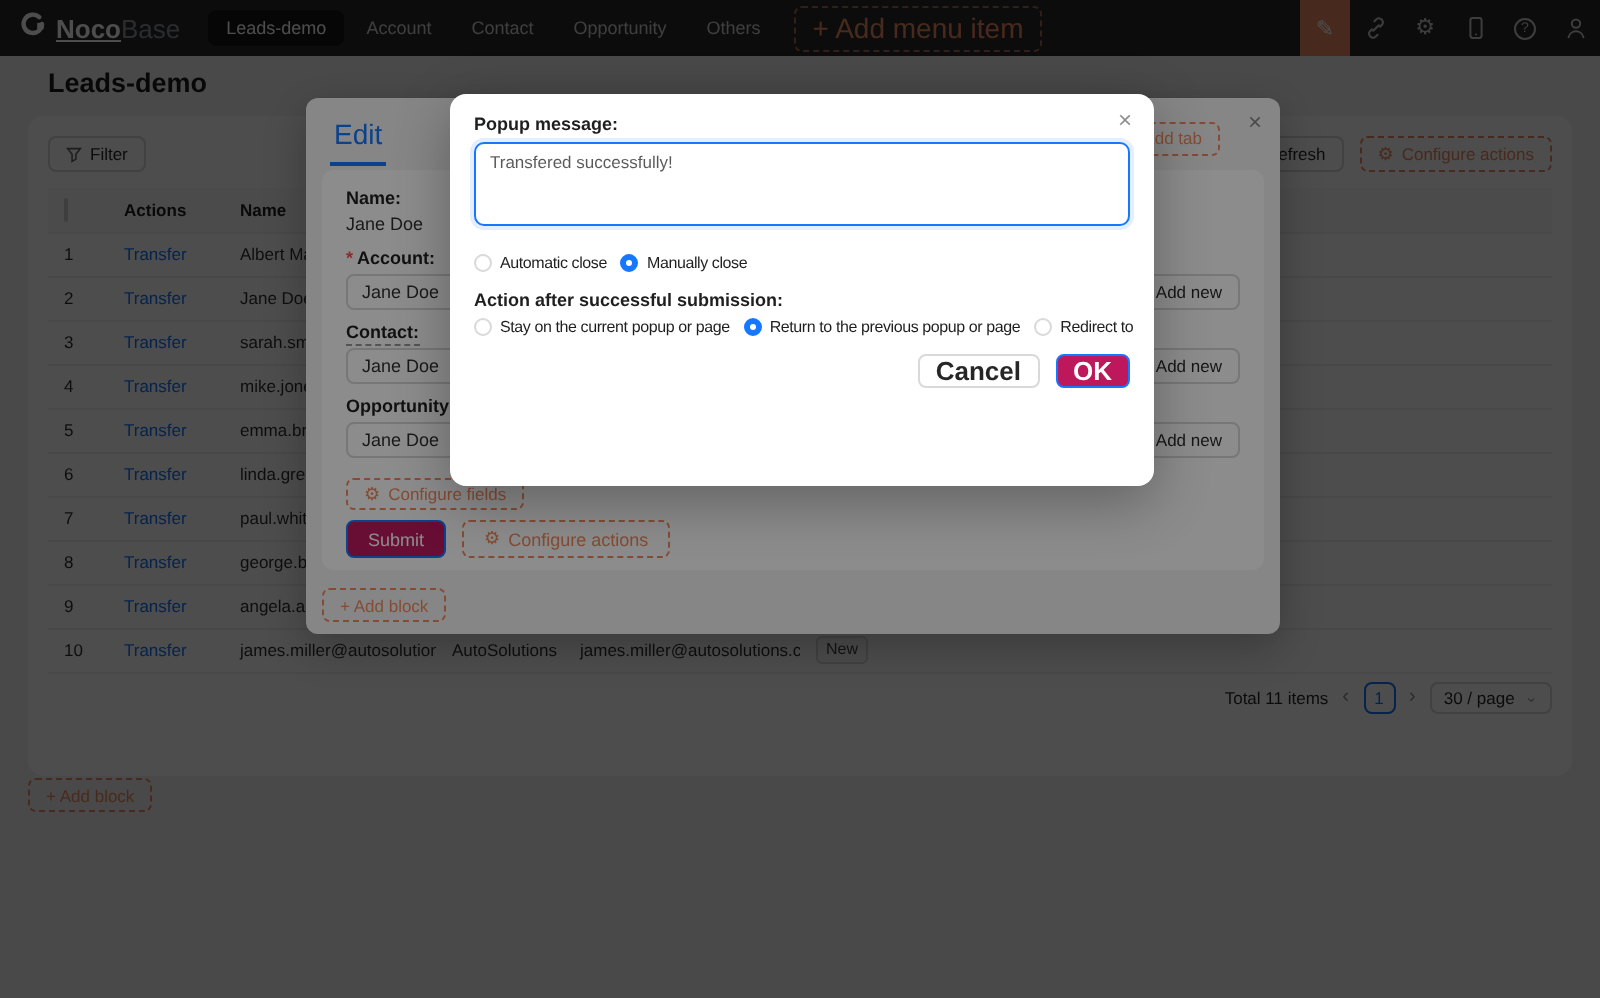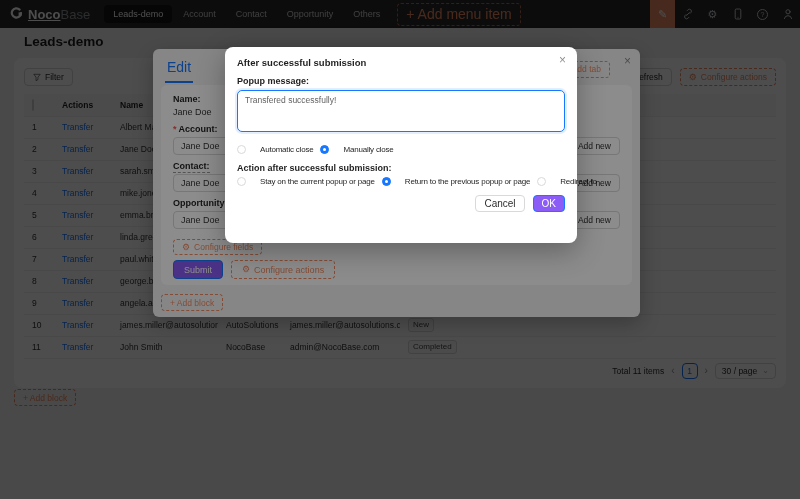--- a/index.html
+++ b/index.html
@@ -30,21 +30,21 @@
   
   .page-title{position:absolute;top:34px;left:24px;font-size:13.5px;font-weight:700;}
   .table-card{position:absolute;left:14px;top:58px;width:772px;height:330px;background:#fff;
               border-radius:8px;padding:10px;}
   .toolbar{display:flex;align-items:center;height:18px;margin-bottom:8px;}
   .toolbar-right{margin-left:auto;display:flex;gap:8px;}
   .btn{display:inline-flex;align-items:center;gap:4px;height:18px;padding:0 8px;font-size:8.5px;
        border:1px solid #d9d9d9;border-radius:4px;background:#fff;color:rgba(0,0,0,0.85);
        white-space:nowrap;cursor:pointer;font-family:inherit;}
   .btn-dashed-orange{border:1px dashed #f18b62;color:#f18b62;background:transparent;}
-  .btn-primary{background:#8b5cf6;border-color:#1677ff;color:#fff;}
+  .btn-primary{background:#be185d;border-color:#1677ff;color:#fff;}
   .gear{font-size:9px;line-height:9px;}
 
   table.grid{width:100%;border-collapse:collapse;font-size:8.5px;table-layout:fixed;}
   table.grid th{height:22px;text-align:left;font-weight:600;border-bottom:1px solid #f0f0f0;
                 background:#fafafa;padding:0 8px;color:rgba(0,0,0,0.88);margin-top:28px;}
   table.grid td{height:22px;border-bottom:1px solid #f0f0f0;padding:0 8px;white-space:nowrap;
                 overflow:hidden;color:rgba(0,0,0,0.82);}
   .c1{width:30px;} .c2{width:58px;} .c3{width:106px;} .c4{width:64px;} .c5{width:118px;} .c6{width:auto;}
   td.c-idx{color:rgba(0,0,0,0.6);padding-left:12px;}
   .link{color:#1677ff;text-decoration:none;cursor:pointer;}
@@ -94,28 +94,28 @@
           border-radius:8px;z-index:210;padding:10px 12px;box-shadow:0 8px 28px rgba(0,0,0,0.3);}
   .dialog-close{position:absolute;top:7px;right:11px;color:rgba(0,0,0,0.45);font-size:12px;
                 line-height:12px;cursor:pointer;}
   .dialog-title{font-size:9.5px;font-weight:700;margin-bottom:8px;}
   .form-label{font-size:9px;font-weight:600;margin-bottom:4px;}
   .textarea{width:100%;height:42px;border:1px solid #1677ff;border-radius:5px;resize:none;
             box-shadow:0 0 0 2px rgba(22,119,255,0.12);font-size:8.5px;color:rgba(0,0,0,0.65);
             padding:4px 7px;margin-bottom:9px;font-family:inherit;outline:none;}
   .radio-row{display:flex;align-items:center;gap:7px;font-size:8px;letter-spacing:-0.2px;
              margin-bottom:9px;white-space:nowrap;}
-  .radio{display:inline-flex;align-items:center;gap:14px;cursor:pointer;}
+  .radio{display:inline-flex;align-items:center;gap:4px;cursor:pointer;}
   .radio-circle{width:9px;height:9px;border-radius:50%;border:1px solid #d9d9d9;background:#fff;
                 position:relative;flex:0 0 auto;}
   .radio.checked .radio-circle{background:#1677ff;border-color:#1677ff;}
   .radio.checked .radio-circle::after{content:"";position:absolute;inset:0;margin:auto;width:3px;
                 height:3px;border-radius:50%;background:#fff;}
   .dialog-footer{display:flex;justify-content:flex-end;gap:8px;margin-top:3px;}
-  .dlg-btn{height:17px;font-size:10px;border-radius:4px;}
+  .dlg-btn{height:17px;font-size:13px;border-radius:4px;font-weight:bold;}
 </style>
 </head>
 <body>
 
 <div id="app">
 
   <div class="navbar">
     <div class="logo">
       <span>
         <svg width="13" height="13" viewBox="0 0 13 13" fill="none">
@@ -282,28 +282,20 @@
     <td></td>
     <td></td>
   </tr>
           <tr>
     <td class="c-idx">10</td>
     <td><a class="link">Transfer</a></td>
     <td class="c-name">james.miller@autosolutions.com</td>
     <td>AutoSolutions</td>
     <td>james.miller@autosolutions.com</td>
     <td><span class="tag">New</span></td>
-  </tr>
-          <tr>
-    <td class="c-idx">11</td>
-    <td><a class="link">Transfer</a></td>
-    <td class="c-name">John Smith</td>
-    <td>NocoBase</td>
-    <td>admin@NocoBase.com</td>
-    <td><span class="tag">Completed</span></td>
   </tr>
         </tbody>
     </table>
 
     <div class="pagination">
       <span>Total 11 items</span>
       <span class="pg-arrow">‹</span>
       <span class="page-num">1</span>
       <span class="pg-arrow">›</span>
       <span class="page-size">
@@ -365,21 +357,20 @@
 
     <button class="btn btn-dashed-orange drawer-addblock">
       <span>+ Add block</span>
     </button>
   </div>
 
   <div class="mask" id="mask-dialog"></div>
 
   <div class="dialog">
     <span class="dialog-close">×</span>
-    <div class="dialog-title">After successful submission</div>
 
     <div class="form-label">Popup message:</div>
     <textarea class="textarea" style="">Transfered successfully!</textarea>
 
     <div class="radio-row" id="close-method-options">
         <label class="radio">
     <span class="radio-circle"></span>
     <span class="radio-label">Automatic close</span>
   </label>
         <label class="radio checked">

